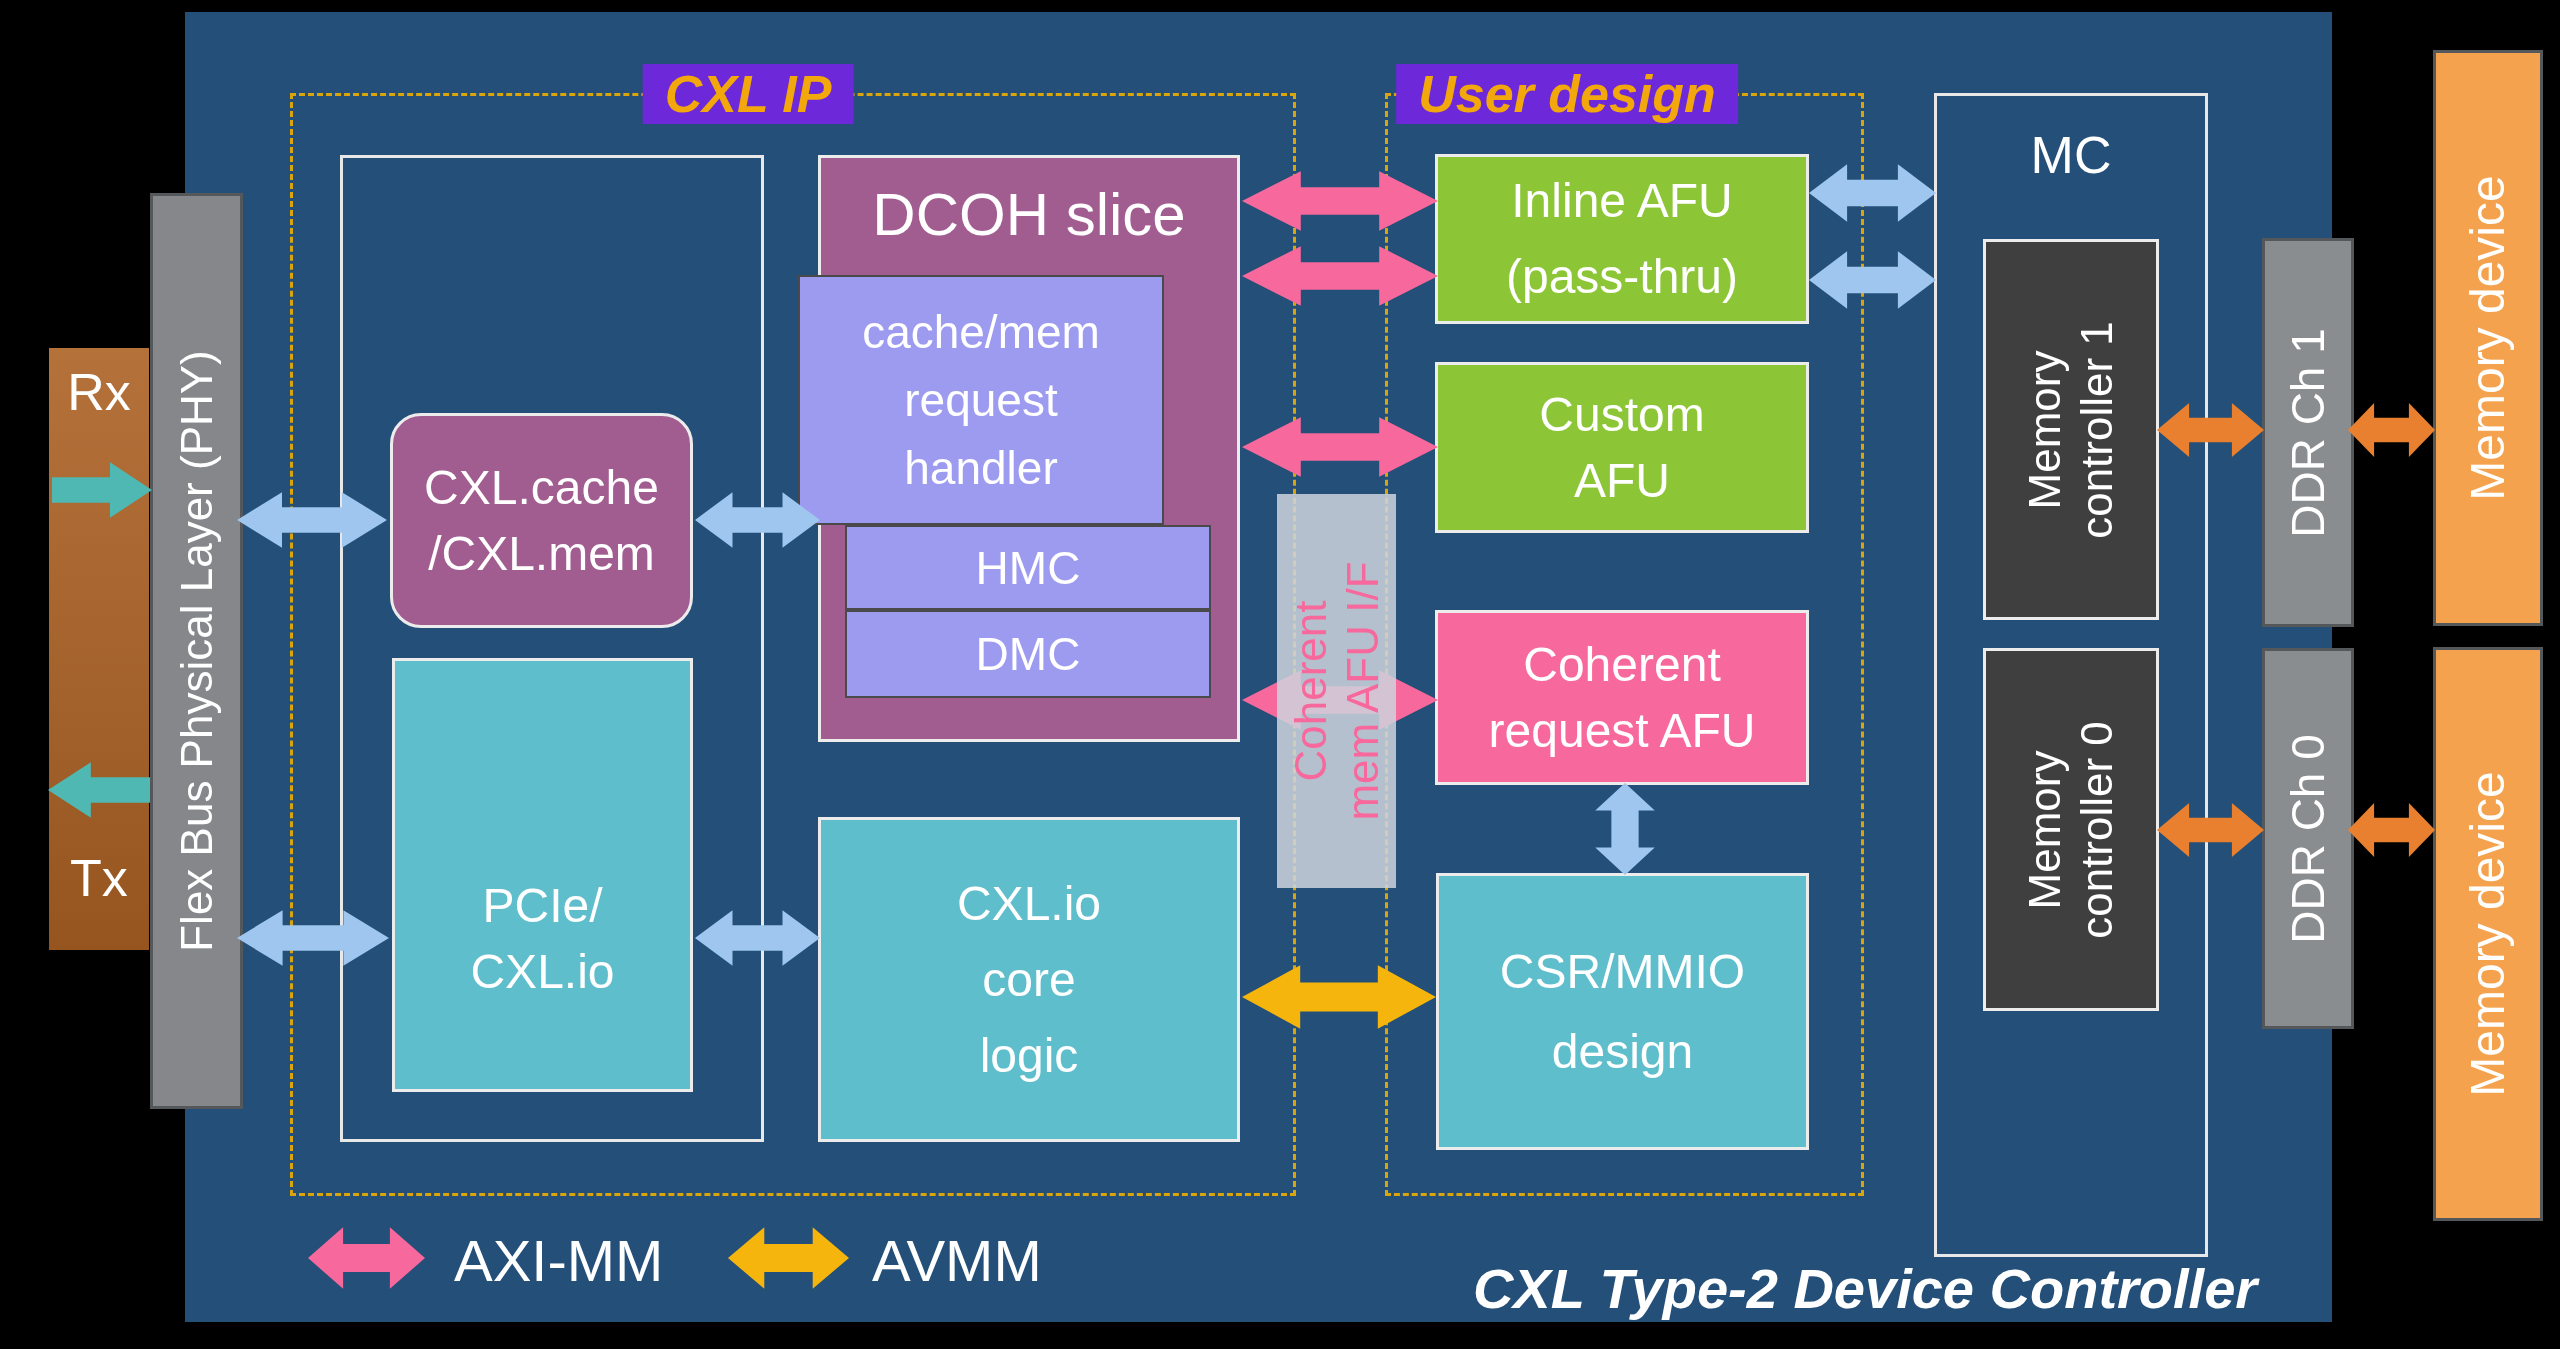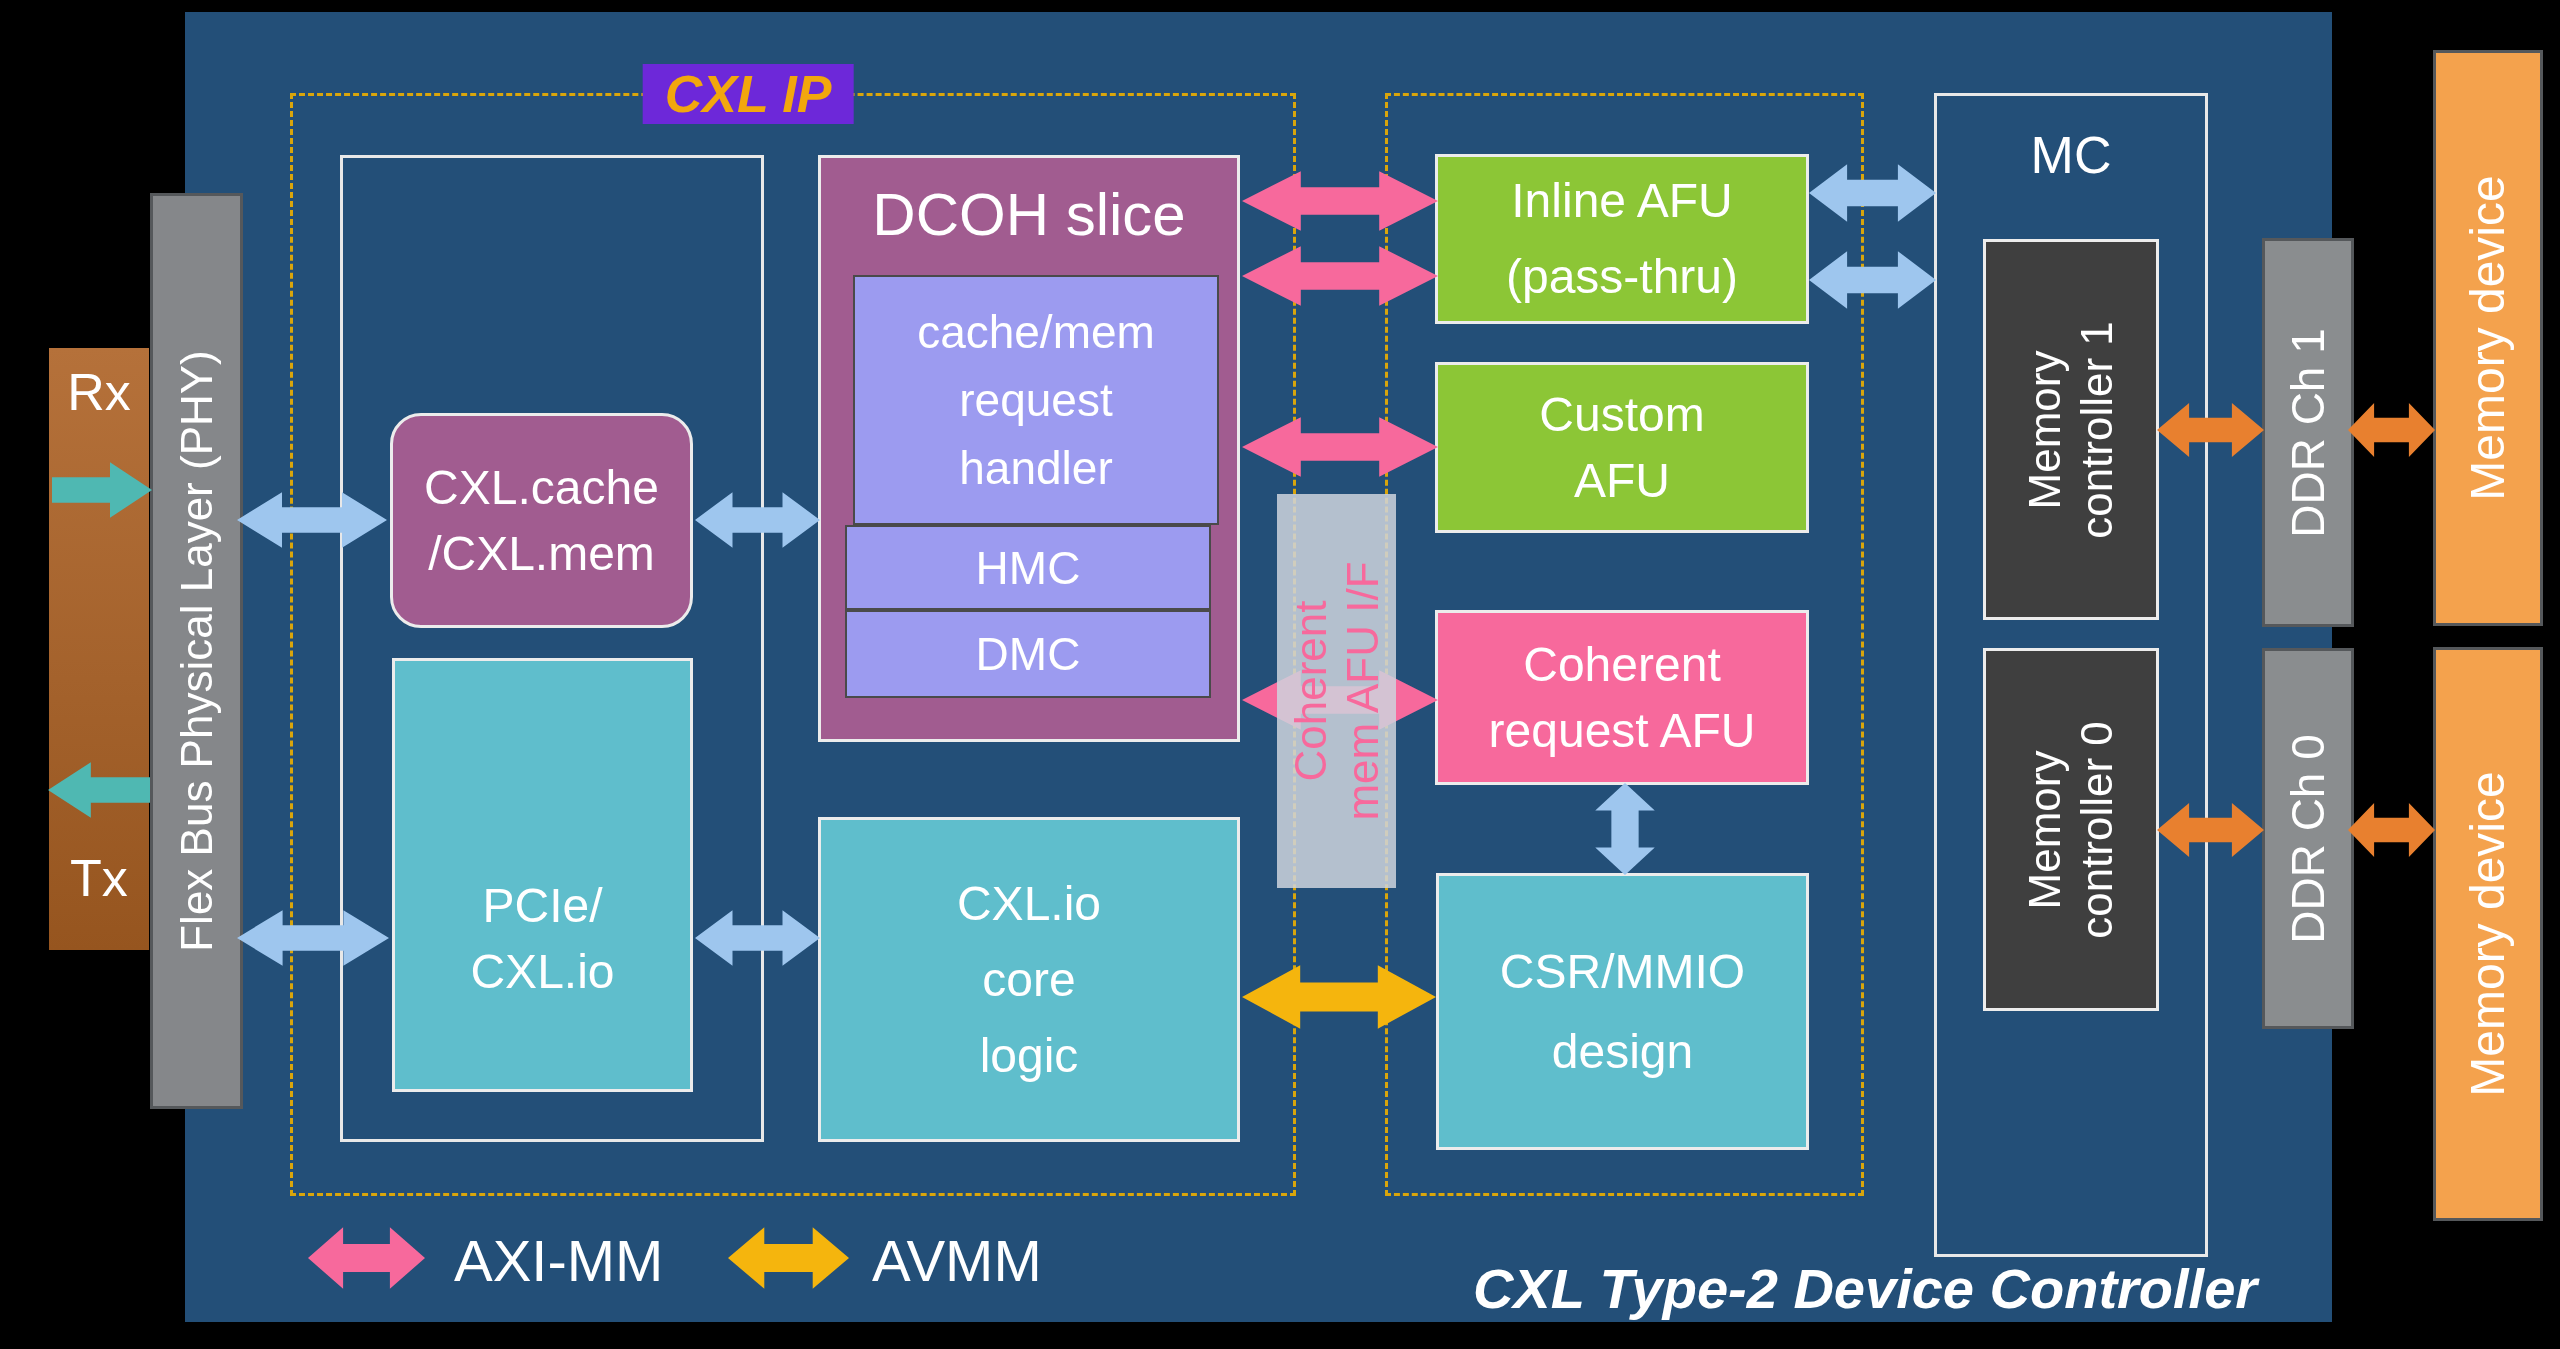--- a/index.html
+++ b/index.html
@@ -56,36 +56,37 @@
 </head>
 <body>
 
 <div id="stage">
 
   <div class="abs navy" style="left:185px;top:12px;width:2147px;height:1310px;"></div>
 
   <div class="abs dashed-region" style="left:290px;top:93px;width:1000px;height:1097px;"></div>
   <div class="abs dashed-region" style="left:1385px;top:93px;width:473px;height:1097px;"></div>
   <div class="abs region-label" style="left:748px;top:94px;">CXL IP</div>
+  <div class="abs region-label" style="left:1567px;top:94px;">User design</div>
 
   <div class="abs outline-box" style="left:340px;top:155px;width:424px;height:987px;"></div>
 
   <div class="abs node purple t48" style="left:390px;top:413px;width:303px;height:215px;border-radius:31px;">
     <span class="txt">CXL.cache
 /CXL.mem</span>
   </div>
   <div class="abs node tealbox t48" style="left:392px;top:658px;width:301px;height:434px;align-items:flex-start;">
     <span class="txt" style="margin-top:212px;">PCIe/
 CXL.io</span>
   </div>
 
   <div class="abs node purple" style="left:818px;top:155px;width:422px;height:587px;align-items:flex-start;">
     <span class="txt t50" style="margin-top:22px;">DCOH slice</span>
   </div>
-  <div class="abs node peri t46" style="left:853px;top:275px;width:366px;height:250px;">
+  <div class="abs node peri t46" style="left:798px;top:275px;width:366px;height:250px;">
     <span class="txt" style="line-height:68px;">cache/mem
 request
 handler</span>
   </div>
   <div class="abs node peri t46" style="left:845px;top:525px;width:366px;height:85px;">
     <span class="txt">HMC</span>
   </div>
   <div class="abs node peri t46" style="left:845px;top:610px;width:366px;height:88px;">
     <span class="txt">DMC</span>
   </div>

